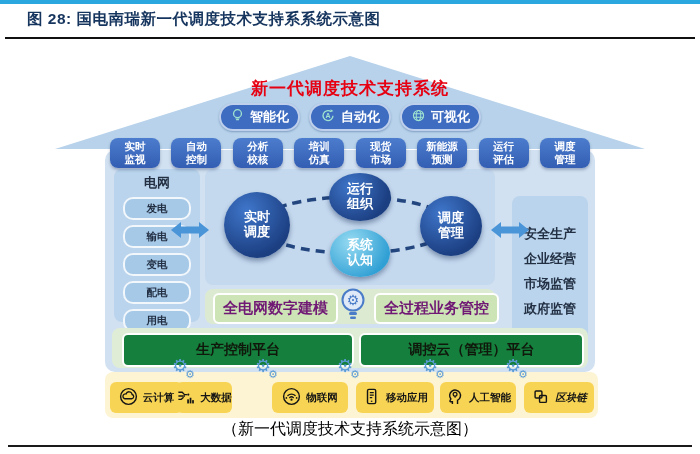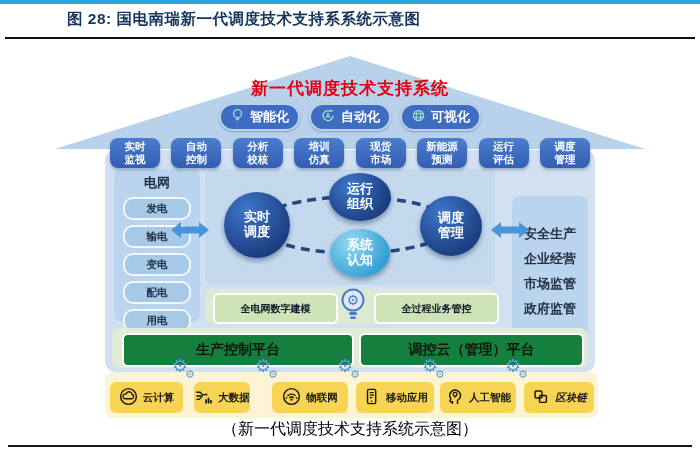--- a/index.html
+++ b/index.html
@@ -3,21 +3,21 @@
 <meta charset="utf-8">
 <style>
   html,body{margin:0;padding:0;}
   body{
     width:700px;height:454px;position:relative;background:#ffffff;overflow:hidden;
     font-family:"Liberation Sans","DejaVu Sans",sans-serif;
   }
   .abs{position:absolute;}
   
   .top-line{left:0;top:0;width:700px;height:4px;background:#2aa7de;}
-  .fig-title{left:27px;top:9px;font-size:15.5px;font-weight:bold;color:#16355e;letter-spacing:.5px;white-space:nowrap;margin-left:40px;}
+  .fig-title{left:27px;top:9px;font-size:15.5px;font-weight:bold;color:#16355e;letter-spacing:.5px;white-space:nowrap;}
   .title-rule{left:5px;top:37px;width:690px;height:2px;background:#101010;}
   .bottom-rule{left:8px;top:445px;width:684px;height:2px;background:#1a1a1a;}
   
   .roof{left:55px;top:56px;width:590px;height:93px;background:#b7d2ea;
         clip-path:polygon(50% 0,100% 100%,0 100%);}
   .roof-title{left:0;top:77px;width:700px;text-align:center;color:#e60012;
         font-size:17px;font-weight:bold;letter-spacing:1px;}
   .pill-row{left:0;top:103px;width:700px;display:flex;justify-content:center;gap:9px;}
   .pill{height:22px;padding:1px 9px;background:#3d6cc0;border:2px solid #bed0ec;border-radius:14px;
         display:flex;align-items:center;gap:5px;color:#fff;font-weight:bold;font-size:13px;
@@ -45,34 +45,34 @@
   .circle-dark{background:radial-gradient(circle at 35% 28%,#3f76ca,#1c3f82 72%);}
   .circle-cyan{background:radial-gradient(circle at 35% 28%,#97dbf2,#2f9fd4 75%);}
   .c1{left:224px;top:192px;width:66px;height:66px;}
   .c2{left:329px;top:173px;width:62px;height:48px;}
   .c3{left:420px;top:196px;width:62px;height:60px;}
   .c4{left:330px;top:229px;width:60px;height:48px;}
   .arrow{z-index:6;}
   
   .green-panel{left:205px;top:289px;width:290px;height:35px;background:#dcead2;border-radius:8px;}
   .green-box{background:#cde5b6;border:2px solid #ffffff;border-radius:6px;display:flex;align-items:center;
-        justify-content:center;font-size:10px;font-weight:bold;color:#0f172a;z-index:3;}
+        justify-content:center;font-size:15px;font-weight:bold;color:#701a75;z-index:3;}
   .gb1{left:213px;top:293px;width:121px;height:27px;}
   .gb2{left:374px;top:293px;width:121px;height:27px;}
   .bulb-gear{left:340px;top:287px;z-index:4;}
   .platform-panel{left:112px;top:328px;width:476px;height:40px;background:#e0edd6;border-radius:8px;}
   .platform-box{background:#15803d;border:2px solid #ffffff;border-radius:6px;display:flex;align-items:center;
         justify-content:center;font-size:14px;font-weight:bold;color:#10180c;z-index:3;}
   .p1{left:122px;top:333px;width:228px;height:30px;}
   .p2{left:359px;top:333px;width:221px;height:30px;}
   
   .yellow-strip{left:105px;top:372px;width:493px;height:46px;background:#fdf4d3;border-radius:8px;}
   .tech-box{top:382px;height:31px;background:#f8d455;border-radius:6px;display:flex;align-items:center;
         justify-content:center;gap:5px;font-size:10.5px;font-weight:bold;color:#151515;z-index:3;}
-  .t1{left:110px;width:73px;} .t2{left:194px;width:56px;} .t3{left:272px;width:76px;}
+  .t1{left:110px;width:73px;} .t2{left:176px;width:56px;} .t3{left:272px;width:76px;}
   .t4{left:356px;width:78px;} .t5{left:440px;width:76px;} .t6{left:524px;width:70px;font-style:italic;}
   .gears{width:32px;height:30px;z-index:7;font-family:"DejaVu Sans",sans-serif;color:#5b9bd5;}
   .gear-big{position:absolute;left:0;top:0;font-size:18px;line-height:1;}
   .gear-small{position:absolute;left:13px;top:12px;font-size:11px;line-height:1;}
   .g1{left:172px;top:357px;} .g2{left:255px;top:357px;} .g3{left:337px;top:357px;}
   .g4{left:422px;top:357px;} .g5{left:505px;top:357px;}
   .caption{left:0;top:419px;width:700px;text-align:center;font-size:16px;color:#000;
         font-family:Liberation Sans, sans-serif;}
 </style>
 </head>

